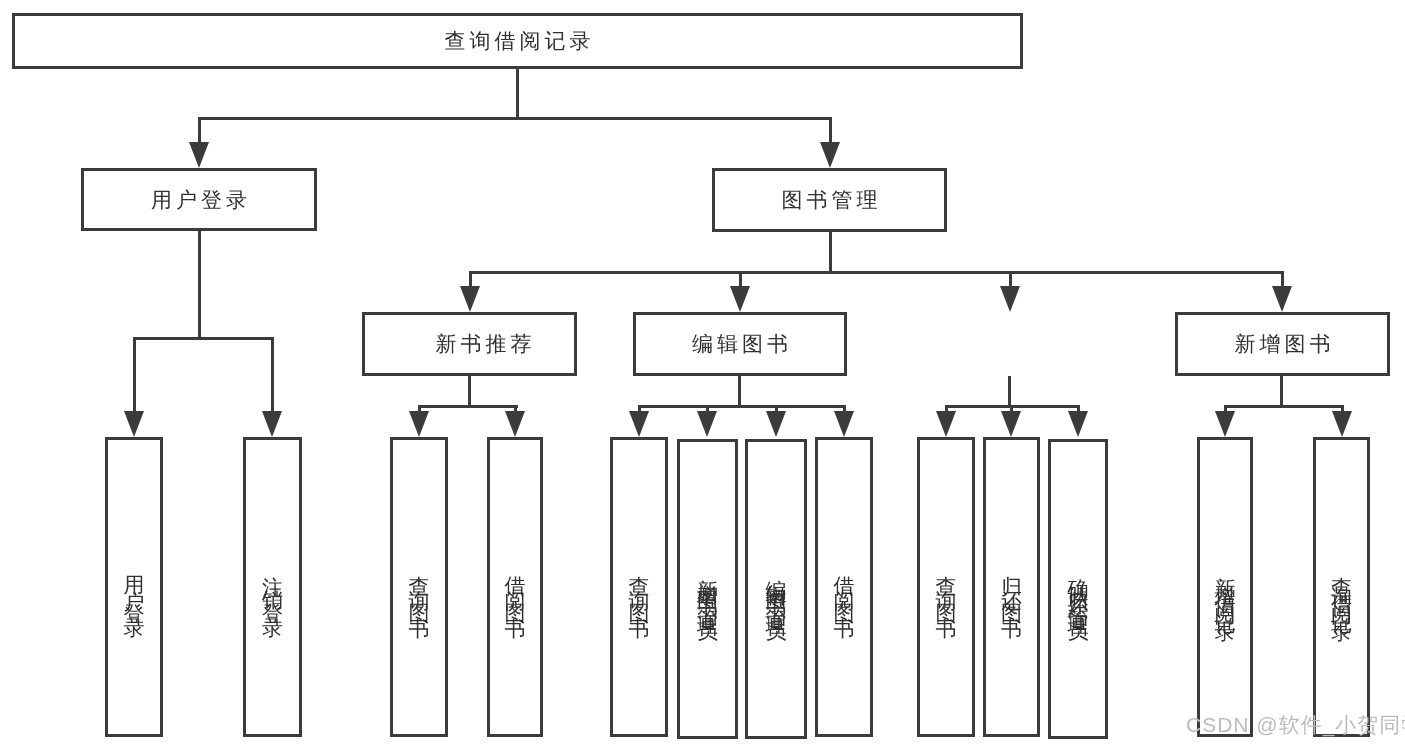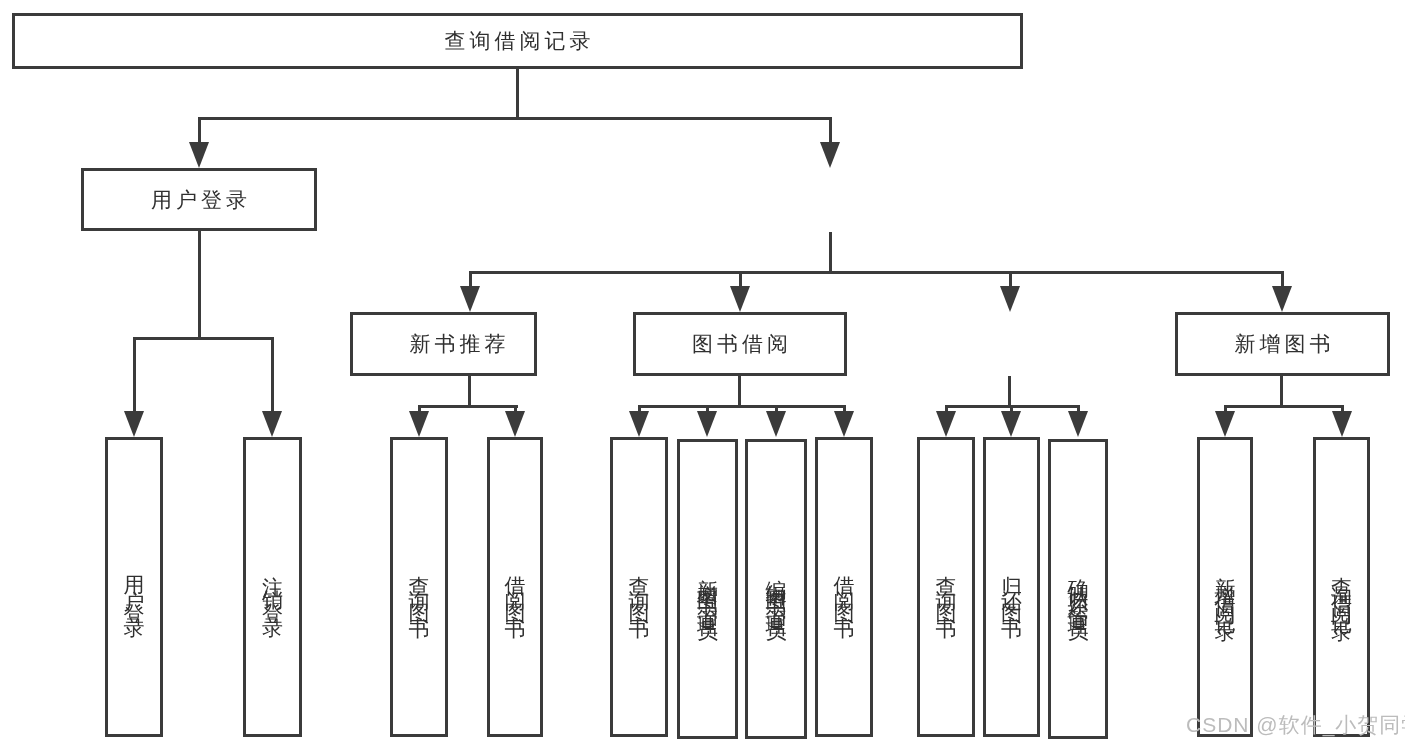--- a/index.html
+++ b/index.html
@@ -45,44 +45,47 @@
   <div class="v" style="left:516px; top:68px; height:49px;"></div>
   <div class="h" style="left:198px; top:117px; width:634px;"></div>
   <div class="v" style="left:198px; top:117px; height:28px;"></div>
   <div class="v" style="left:829px; top:117px; height:28px;"></div>
   <div class="arr" style="left:189px; top:142px;"></div>
   <div class="arr" style="left:820px; top:142px;"></div>
 
   <div class="box" style="left:81px; top:168px; width:236px; height:63px;">
     <span class="hlabel">用户登录</span>
   </div>
+  <div class="box" style="left:712px; top:168px; width:235px; height:64px;">
+    <span class="hlabel">图书管理</span>
+  </div>
 
   <div class="v" style="left:198px; top:231px; height:106px;"></div>
   <div class="h" style="left:133px; top:337px; width:141px;"></div>
   <div class="v" style="left:133px; top:337px; height:77px;"></div>
   <div class="v" style="left:271px; top:337px; height:77px;"></div>
   <div class="arr" style="left:124px; top:411px;"></div>
   <div class="arr" style="left:262px; top:411px;"></div>
 
   <div class="v" style="left:829px; top:232px; height:41px;"></div>
   <div class="h" style="left:469px; top:271px; width:814px;"></div>
   <div class="v" style="left:469px; top:271px; height:18px;"></div>
   <div class="v" style="left:739px; top:271px; height:18px;"></div>
   <div class="v" style="left:1009px; top:271px; height:18px;"></div>
   <div class="v" style="left:1281px; top:271px; height:18px;"></div>
   <div class="arr" style="left:460px; top:286px;"></div>
   <div class="arr" style="left:730px; top:286px;"></div>
   <div class="arr" style="left:1000px; top:286px;"></div>
   <div class="arr" style="left:1272px; top:286px;"></div>
 
-  <div class="box" style="left:350px; top:312px; width:187px; height:64px;padding-left:28px;">
+  <div class="box" style="left:362px; top:312px; width:215px; height:64px;padding-left:28px;">
     <span class="hlabel">新书推荐</span>
   </div>
   <div class="box" style="left:633px; top:312px; width:214px; height:64px;">
-    <span class="hlabel">图书借阅</span>
+    <span class="hlabel">编辑图书</span>
   </div>
   <div class="box" style="left:1175px; top:312px; width:215px; height:64px;">
     <span class="hlabel">新增图书</span>
   </div>
 
   <div class="v" style="left:468px; top:376px; height:31px;"></div>
   <div class="h" style="left:418px; top:405px; width:100px;"></div>
   <div class="v" style="left:418px; top:405px; height:9px;"></div>
   <div class="v" style="left:514px; top:405px; height:9px;"></div>
   <div class="arr" style="left:409px; top:411px;"></div>

